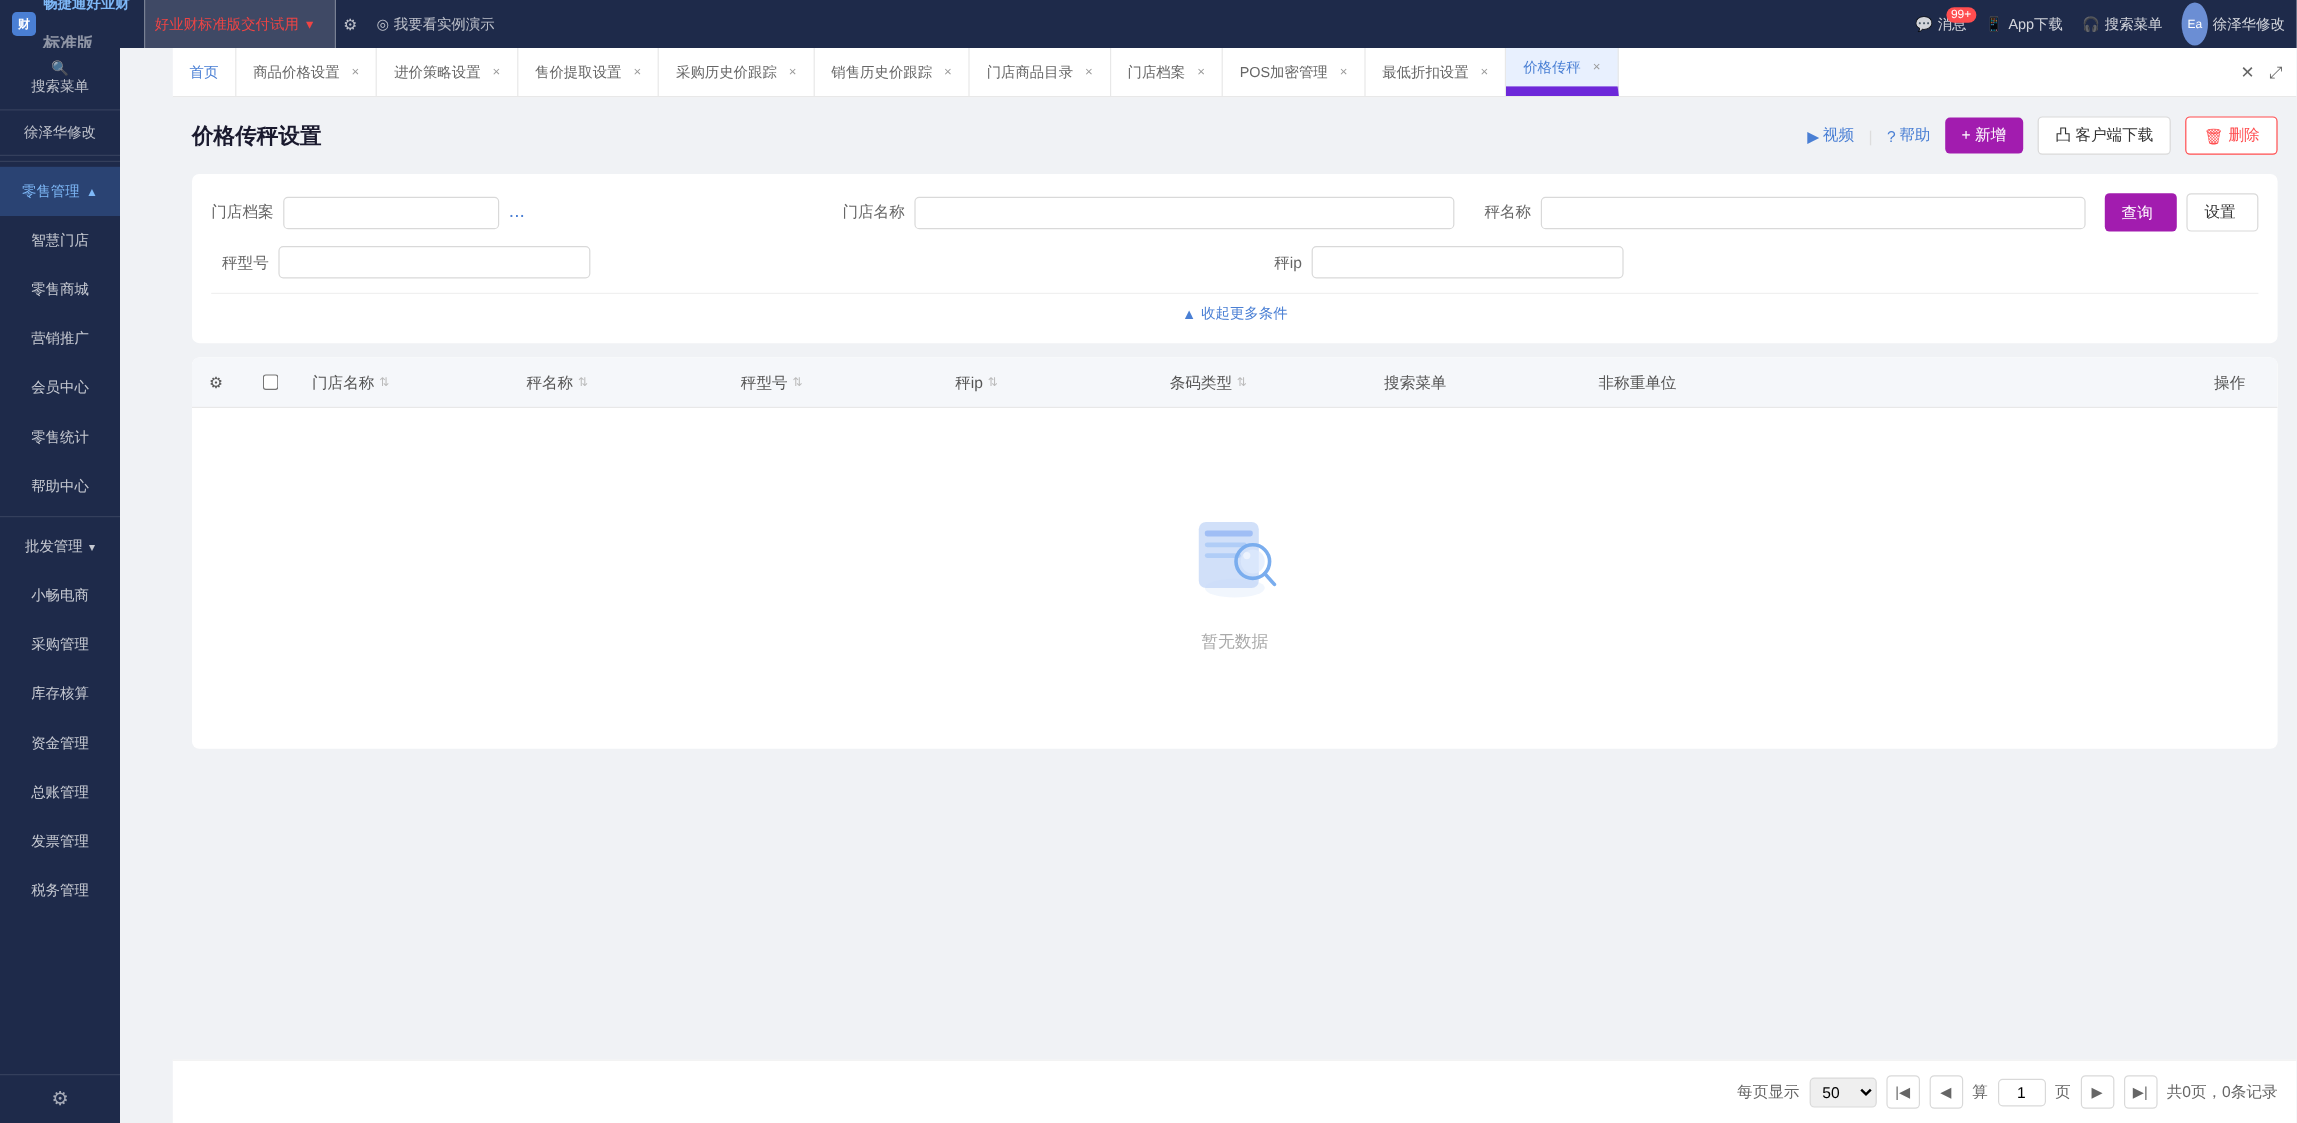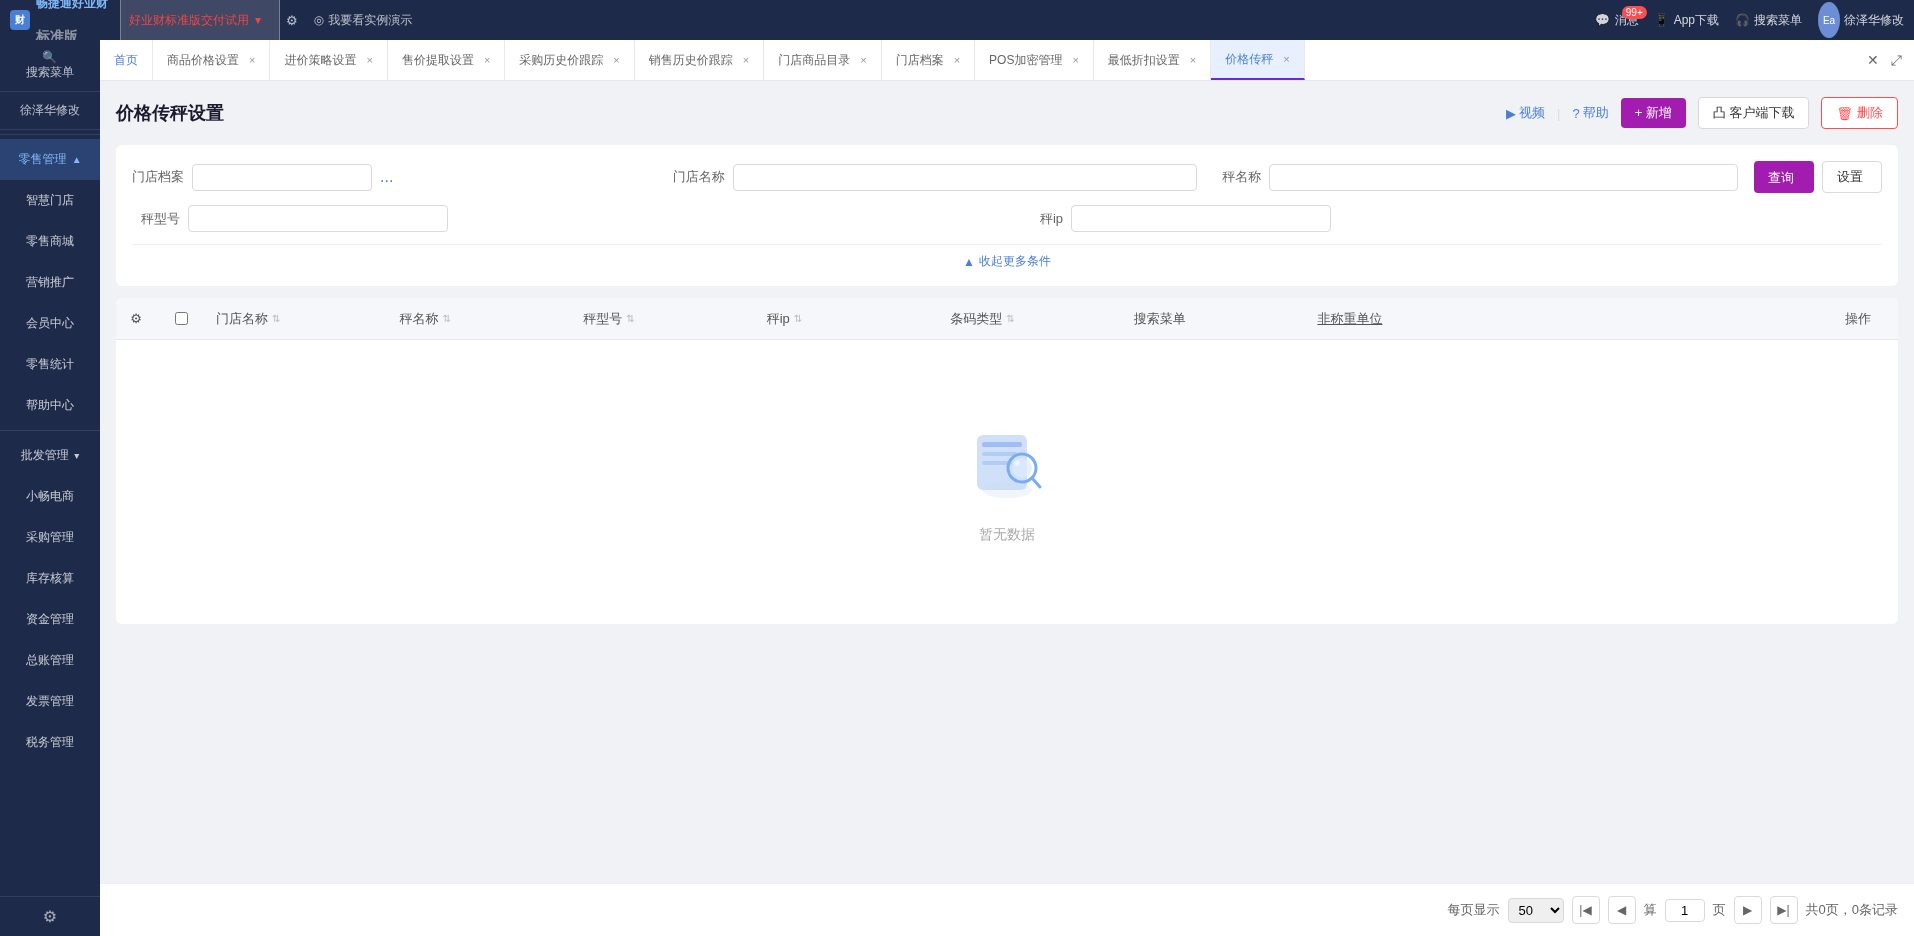--- a/index.html
+++ b/index.html
@@ -27,26 +27,26 @@
     .sidebar-search { color: rgba(255,255,255,0.7); text-align: center; padding: 10px 0; font-size: 12px; cursor: pointer; border-bottom: 1px solid rgba(255,255,255,0.1); }
     .sidebar-quick-nav { color: rgba(255,255,255,0.7); text-align: center; padding: 10px 0; font-size: 12px; cursor: pointer; border-bottom: 1px solid rgba(255,255,255,0.1); }
     .sidebar-item { color: rgba(255,255,255,0.75); text-align: center; padding: 12px 4px; font-size: 12px; cursor: pointer; position: relative; }
     .sidebar-item.active { background: rgba(74,127,212,0.3); color: #7eb8f7; }
     .sidebar-item .arrow { font-size: 10px; margin-left: 2px; }
     .sidebar-divider { height: 1px; background: rgba(255,255,255,0.1); margin: 4px 0; }
     .sidebar-bottom { margin-top: auto; padding: 10px 0; text-align: center; border-top: 1px solid rgba(255,255,255,0.1); }
     .sidebar-settings-icon { color: rgba(255,255,255,0.6); cursor: pointer; font-size: 16px; }
 
     
-    .content-area { flex: 1; display: flex; flex-direction: column; overflow: hidden; background: #f0f2f5; }
+    .content-area { flex: 1; display: flex; flex-direction: column; overflow: hidden; background: #f0f2f5; padding-left: 44px; }
 
     
     .tab-bar { background: white; display: flex; align-items: center; border-bottom: 1px solid #e8e8e8; flex-shrink: 0; overflow-x: auto; }
     .tab-item { padding: 0 14px; height: 40px; display: flex; align-items: center; gap: 6px; font-size: 12px; color: #666; cursor: pointer; border-right: 1px solid #e8e8e8; white-space: nowrap; flex-shrink: 0; }
-    .tab-item.active { background: #e8f0fe; color: #4a7fd4; border-bottom: 2px solid #6d28d9; }
+    .tab-item.active { background: #e8f0fe; color: #4a7fd4; border-bottom: 8px solid #6d28d9; }
     .tab-item.home { color: #4a7fd4; font-weight: 500; }
     .tab-close { color: #999; font-size: 11px; margin-left: 4px; cursor: pointer; }
     .tab-bar-actions { margin-left: auto; display: flex; align-items: center; padding: 0 8px; gap: 4px; flex-shrink: 0; }
     .tab-bar-btn { color: #666; cursor: pointer; font-size: 14px; padding: 4px; }
 
     
     .page-content { flex: 1; overflow-y: auto; padding: 16px; }
 
     
     .page-header { display: flex; align-items: center; justify-content: space-between; margin-bottom: 16px; }
@@ -72,21 +72,21 @@
     .table-header { display: flex; align-items: center; background: #f5f7fa; border-bottom: 1px solid #e8e8e8; height: 42px; }
     .table-col { padding: 0 10px; font-size: 13px; color: #555; font-weight: 500; display: flex; align-items: center; gap: 4px; }
     .table-col.checkbox { width: 50px; justify-content: center; flex-shrink: 0; }
     .table-col.settings { width: 40px; justify-content: center; flex-shrink: 0; }
     .table-col.store-name { flex: 1; }
     .table-col.scale-name { flex: 1; }
     .table-col.scale-model { flex: 1; }
     .table-col.scale-ip { flex: 1; }
     .table-col.barcode-type { flex: 1; }
     .table-col.weight-unit { flex: 1; }
-    .table-col.non-weight-unit { flex: 3; text-decoration: underline; }
+    .table-col.non-weight-unit { flex: 3; }
     .table-col.operation { width: 80px; flex-shrink: 0; justify-content: center; }
     .sort-icon { color: #bbb; font-size: 10px; }
 
     
     .empty-state { display: flex; flex-direction: column; align-items: center; justify-content: flex-start; padding: 80px 0; color: #999; }
     .empty-icon { width: 100px; height: 90px; margin-bottom: 16px; position: relative; }
     .empty-text { font-size: 14px; color: #aaa; }
 
     
     .pagination { display: flex; align-items: center; justify-content: flex-end; padding: 12px 16px; background: white; border-top: 1px solid #f0f0f0; gap: 8px; font-size: 13px; }

